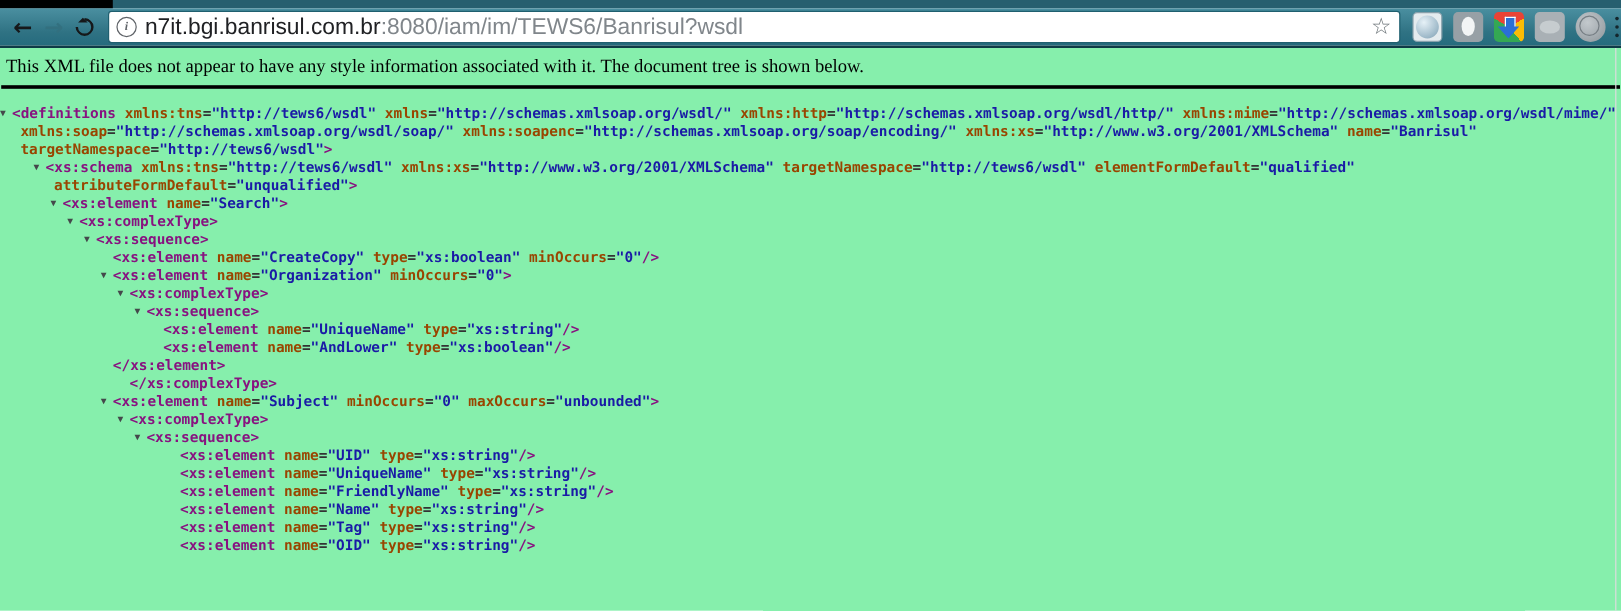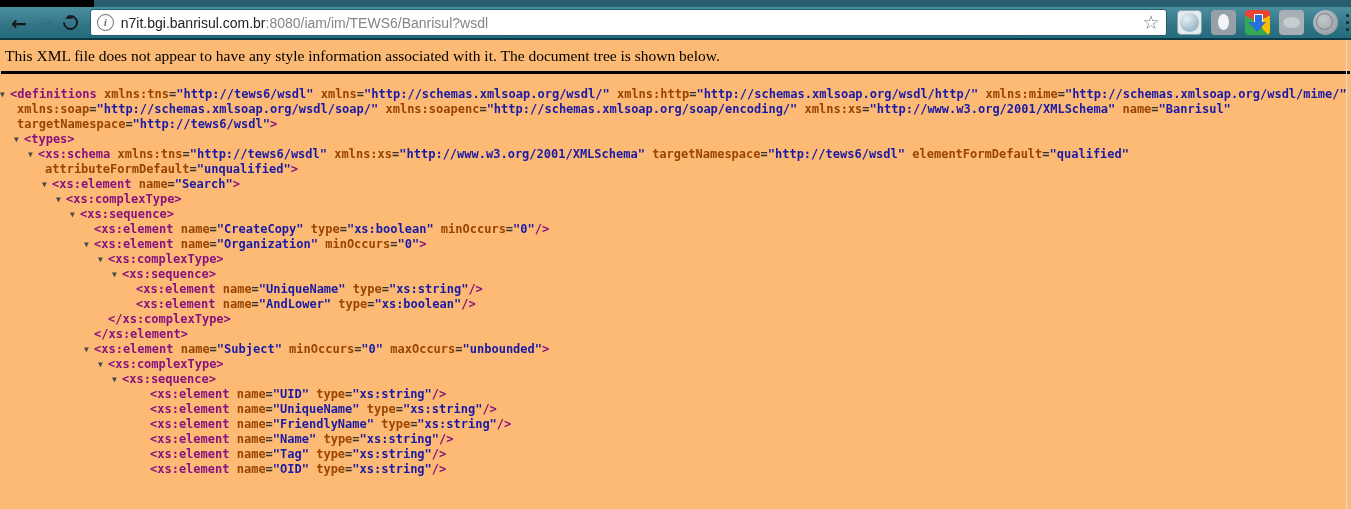--- a/index.html
+++ b/index.html
@@ -20,21 +20,21 @@
   .reload-glyph{width:11px;height:11px;border:2.5px solid #16181a;border-radius:50%;
      border-left-color:transparent;position:relative;transform:rotate(45deg);display:block;}
   .reload-glyph:after{content:"";position:absolute;left:-5px;top:-3px;border:4px solid transparent;
      border-right-color:#16181a;transform:rotate(45deg);}
 
   .urlbar{height:27px;width:1080px;margin-left:6px;background:#fff;border-radius:3px;
      border:1px solid #1f5f6f;box-sizing:border-box;display:flex;align-items:center;padding:0 6px;}
   .info-icon{width:15px;height:15px;border:1.6px solid #5f6368;border-radius:50%;
      display:flex;align-items:center;justify-content:center;
      font:italic bold 10px "Liberation Serif",serif;color:#5f6368;flex:0 0 auto;}
-  .urltext{margin-left:7px;font-size:14px;white-space:nowrap;overflow:hidden;flex:1;}
+  .urltext{margin-left:7px;font-size:19px;white-space:nowrap;overflow:hidden;flex:1;}
   .url-host{color:#202124;}
   .url-path{color:#80868b;}
   .star{font-size:19px;color:#6b7377;margin-left:6px;flex:0 0 auto;cursor:pointer;line-height:1;}
 
   .ext-row{display:flex;align-items:center;margin-left:10px;gap:9px;}
   .ext{width:25px;height:25px;border-radius:4px;position:relative;cursor:pointer;flex:0 0 auto;}
   .ext-globe{background:#e4ebee;border:1px solid #87a0ab;box-sizing:border-box;}
   .ext-globe .sphere{position:absolute;left:2px;top:2px;width:19px;height:19px;border-radius:50%;
      background:radial-gradient(circle at 35% 30%,#e6f1f7,#9db8c8 70%,#7e9aab);}
   .ext-egg{background:#97a0a6;}
@@ -45,21 +45,21 @@
      border-left:9.5px solid transparent;border-right:9.5px solid transparent;border-top:10px solid #2a6fd6;}
   .ext-cloud{background:#a9b0b5;}
   .ext-cloud .blob{position:absolute;left:4px;top:7px;width:17px;height:11px;border-radius:50%;background:#c6cccf;}
   .ext-coin{border-radius:50%;background:radial-gradient(circle at 40% 35%,#c3c9cd,#8d959a);}
   .ext-coin .ring{position:absolute;left:3px;top:3px;width:17px;height:17px;border-radius:50%;border:1.5px solid #767e84;box-sizing:border-box;}
 
   .menu-dots{margin-left:8px;margin-right:2px;display:flex;flex-direction:column;gap:3.5px;cursor:pointer;}
   .menu-dots i{width:3.5px;height:3.5px;border-radius:50%;background:#14262c;display:block;}
 
   
-  .content{position:absolute;top:40px;left:0;width:1351px;height:469px;background:#fdba74;}
+  .content{position:absolute;top:40px;left:0;width:1351px;height:469px;background:#86efac;}
   .viewer-msg{font:15.5px "Liberation Serif",serif;color:#000;margin:7px 0 6px 5px;}
   .viewer-hr{border:none;border-top:3px solid #000;margin:0 1px;}
   .xml-tree{margin-top:13px;font:12px/15px "DejaVu Sans Mono",monospace;color:#222;}
   .xline{white-space:pre;height:15px;font-weight:bold;}
   .sp{display:inline-block;height:1px;}
   .arw{display:inline-block;width:10px;font-size:8px;color:#44484b;vertical-align:1px;cursor:pointer;}
   .c-tag{color:#881280;}
   .c-att{color:#994500;}
   .c-val{color:#1a1aa6;}
   .c-eq{color:#333;}
@@ -113,34 +113,33 @@
   </div>
 </div>
 
 <div class="content">
   <div class="viewer-msg">This XML file does not appear to have any style information associated with it. The document tree is shown below.</div>
   <hr class="viewer-hr">
   <div class="xml-tree">
       <div class="xline"><span class="sp" style="width: 0px;"></span><span class="arw">▼</span><span class="c-tag">&lt;definitions</span><span class="c-att"> xmlns:tns</span><span class="c-eq">=</span><span class="c-val">"http://tews6/wsdl"</span><span class="c-att"> xmlns</span><span class="c-eq">=</span><span class="c-val">"http://schemas.xmlsoap.org/wsdl/"</span><span class="c-att"> xmlns:http</span><span class="c-eq">=</span><span class="c-val">"http://schemas.xmlsoap.org/wsdl/http/"</span><span class="c-att"> xmlns:mime</span><span class="c-eq">=</span><span class="c-val">"http://schemas.xmlsoap.org/wsdl/mime/"</span></div>
       <div class="xline"><span class="sp" style="width: 17px;"></span><span class="c-att">xmlns:soap</span><span class="c-eq">=</span><span class="c-val">"http://schemas.xmlsoap.org/wsdl/soap/"</span><span class="c-att"> xmlns:soapenc</span><span class="c-eq">=</span><span class="c-val">"http://schemas.xmlsoap.org/soap/encoding/"</span><span class="c-att"> xmlns:xs</span><span class="c-eq">=</span><span class="c-val">"http://www.w3.org/2001/XMLSchema"</span><span class="c-att"> name</span><span class="c-eq">=</span><span class="c-val">"Banrisul"</span></div>
       <div class="xline"><span class="sp" style="width: 17px;"></span><span class="c-att">targetNamespace</span><span class="c-eq">=</span><span class="c-val">"http://tews6/wsdl"</span><span class="c-tag">&gt;</span></div>
-      <div class="xline"><span class="sp" style="width: 14px;"></span><span class="arw">▼</span><span class="c-tag">&lt;types&gt;</span></div>
       <div class="xline"><span class="sp" style="width: 28px;"></span><span class="arw">▼</span><span class="c-tag">&lt;xs:schema</span><span class="c-att"> xmlns:tns</span><span class="c-eq">=</span><span class="c-val">"http://tews6/wsdl"</span><span class="c-att"> xmlns:xs</span><span class="c-eq">=</span><span class="c-val">"http://www.w3.org/2001/XMLSchema"</span><span class="c-att"> targetNamespace</span><span class="c-eq">=</span><span class="c-val">"http://tews6/wsdl"</span><span class="c-att"> elementFormDefault</span><span class="c-eq">=</span><span class="c-val">"qualified"</span></div>
       <div class="xline"><span class="sp" style="width: 45px;"></span><span class="c-att">attributeFormDefault</span><span class="c-eq">=</span><span class="c-val">"unqualified"</span><span class="c-tag">&gt;</span></div>
       <div class="xline"><span class="sp" style="width: 42px;"></span><span class="arw">▼</span><span class="c-tag">&lt;xs:element</span><span class="c-att"> name</span><span class="c-eq">=</span><span class="c-val">"Search"</span><span class="c-tag">&gt;</span></div>
       <div class="xline"><span class="sp" style="width: 56px;"></span><span class="arw">▼</span><span class="c-tag">&lt;xs:complexType&gt;</span></div>
       <div class="xline"><span class="sp" style="width: 70px;"></span><span class="arw">▼</span><span class="c-tag">&lt;xs:sequence&gt;</span></div>
       <div class="xline"><span class="sp" style="width: 94px;"></span><span class="c-tag">&lt;xs:element</span><span class="c-att"> name</span><span class="c-eq">=</span><span class="c-val">"CreateCopy"</span><span class="c-att"> type</span><span class="c-eq">=</span><span class="c-val">"xs:boolean"</span><span class="c-att"> minOccurs</span><span class="c-eq">=</span><span class="c-val">"0"</span><span class="c-tag">/&gt;</span></div>
       <div class="xline"><span class="sp" style="width: 84px;"></span><span class="arw">▼</span><span class="c-tag">&lt;xs:element</span><span class="c-att"> name</span><span class="c-eq">=</span><span class="c-val">"Organization"</span><span class="c-att"> minOccurs</span><span class="c-eq">=</span><span class="c-val">"0"</span><span class="c-tag">&gt;</span></div>
       <div class="xline"><span class="sp" style="width: 98px;"></span><span class="arw">▼</span><span class="c-tag">&lt;xs:complexType&gt;</span></div>
       <div class="xline"><span class="sp" style="width: 112px;"></span><span class="arw">▼</span><span class="c-tag">&lt;xs:sequence&gt;</span></div>
       <div class="xline"><span class="sp" style="width: 136px;"></span><span class="c-tag">&lt;xs:element</span><span class="c-att"> name</span><span class="c-eq">=</span><span class="c-val">"UniqueName"</span><span class="c-att"> type</span><span class="c-eq">=</span><span class="c-val">"xs:string"</span><span class="c-tag">/&gt;</span></div>
       <div class="xline"><span class="sp" style="width: 136px;"></span><span class="c-tag">&lt;xs:element</span><span class="c-att"> name</span><span class="c-eq">=</span><span class="c-val">"AndLower"</span><span class="c-att"> type</span><span class="c-eq">=</span><span class="c-val">"xs:boolean"</span><span class="c-tag">/&gt;</span></div>
+      <div class="xline"><span class="sp" style="width: 94px;"></span><span class="c-tag">&lt;/xs:element&gt;</span></div>
       <div class="xline"><span class="sp" style="width: 108px;"></span><span class="c-tag">&lt;/xs:complexType&gt;</span></div>
-      <div class="xline"><span class="sp" style="width: 94px;"></span><span class="c-tag">&lt;/xs:element&gt;</span></div>
       <div class="xline"><span class="sp" style="width: 84px;"></span><span class="arw">▼</span><span class="c-tag">&lt;xs:element</span><span class="c-att"> name</span><span class="c-eq">=</span><span class="c-val">"Subject"</span><span class="c-att"> minOccurs</span><span class="c-eq">=</span><span class="c-val">"0"</span><span class="c-att"> maxOccurs</span><span class="c-eq">=</span><span class="c-val">"unbounded"</span><span class="c-tag">&gt;</span></div>
       <div class="xline"><span class="sp" style="width: 98px;"></span><span class="arw">▼</span><span class="c-tag">&lt;xs:complexType&gt;</span></div>
       <div class="xline"><span class="sp" style="width: 112px;"></span><span class="arw">▼</span><span class="c-tag">&lt;xs:sequence&gt;</span></div>
       <div class="xline"><span class="sp" style="width: 150px;"></span><span class="c-tag">&lt;xs:element</span><span class="c-att"> name</span><span class="c-eq">=</span><span class="c-val">"UID"</span><span class="c-att"> type</span><span class="c-eq">=</span><span class="c-val">"xs:string"</span><span class="c-tag">/&gt;</span></div>
       <div class="xline"><span class="sp" style="width: 150px;"></span><span class="c-tag">&lt;xs:element</span><span class="c-att"> name</span><span class="c-eq">=</span><span class="c-val">"UniqueName"</span><span class="c-att"> type</span><span class="c-eq">=</span><span class="c-val">"xs:string"</span><span class="c-tag">/&gt;</span></div>
       <div class="xline"><span class="sp" style="width: 150px;"></span><span class="c-tag">&lt;xs:element</span><span class="c-att"> name</span><span class="c-eq">=</span><span class="c-val">"FriendlyName"</span><span class="c-att"> type</span><span class="c-eq">=</span><span class="c-val">"xs:string"</span><span class="c-tag">/&gt;</span></div>
       <div class="xline"><span class="sp" style="width: 150px;"></span><span class="c-tag">&lt;xs:element</span><span class="c-att"> name</span><span class="c-eq">=</span><span class="c-val">"Name"</span><span class="c-att"> type</span><span class="c-eq">=</span><span class="c-val">"xs:string"</span><span class="c-tag">/&gt;</span></div>
       <div class="xline"><span class="sp" style="width: 150px;"></span><span class="c-tag">&lt;xs:element</span><span class="c-att"> name</span><span class="c-eq">=</span><span class="c-val">"Tag"</span><span class="c-att"> type</span><span class="c-eq">=</span><span class="c-val">"xs:string"</span><span class="c-tag">/&gt;</span></div>
       <div class="xline"><span class="sp" style="width: 150px;"></span><span class="c-tag">&lt;xs:element</span><span class="c-att"> name</span><span class="c-eq">=</span><span class="c-val">"OID"</span><span class="c-att"> type</span><span class="c-eq">=</span><span class="c-val">"xs:string"</span><span class="c-tag">/&gt;</span></div>
     </div>

